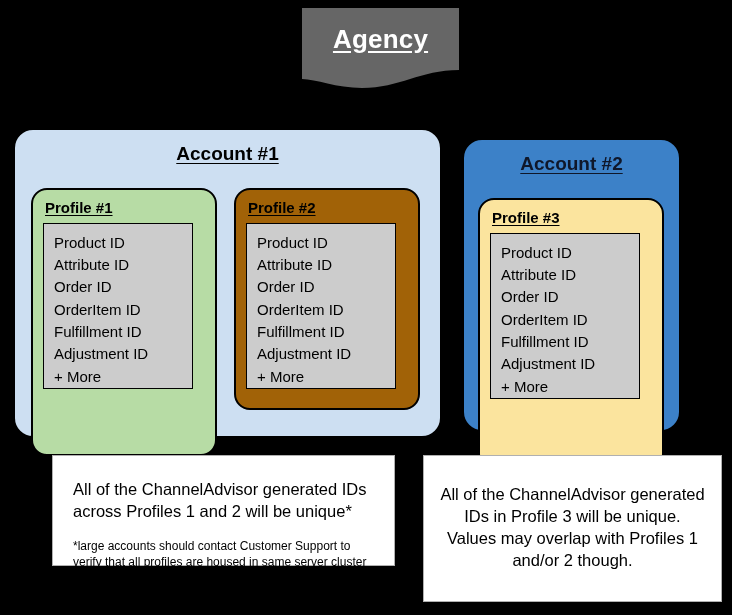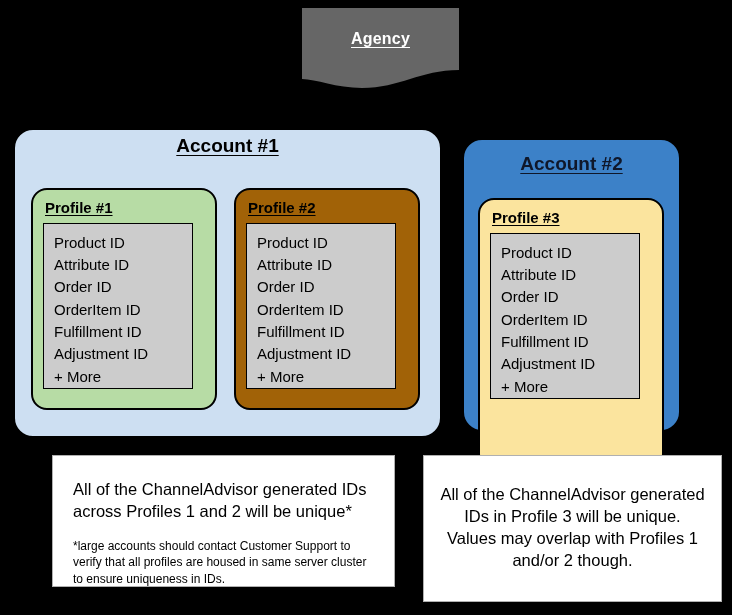--- a/index.html
+++ b/index.html
@@ -32,42 +32,42 @@
   }
   .agency-label {
     position: absolute;
     left: 0;
     top: 0;
     width: 157px;
     height: 62px;
     display: flex;
     align-items: center;
     justify-content: center;
-    font-size: 16px;
+    font-size: 26px;
     font-weight: bold;
     color: #ffffff;
     text-decoration: underline;
     text-underline-offset: 3px;
     letter-spacing: 0.2px;
   }
 
   
   .account {
     position: absolute;
     border: 2px solid #000000;
     border-radius: 20px;
     box-sizing: border-box;
   }
   .account-title {
     text-align: center;
     font-size: 19px;
     font-weight: bold;
     text-decoration: underline;
     text-underline-offset: 3px;
-    margin-top: 6px;
+    margin-top: 14px;
     margin-bottom: 0;
     line-height: 1.05;
   }
 
   #account-1 {
     left: 13px;
     top: 128px;
     width: 429px;
     height: 310px;
     background: #cddff2;
@@ -108,41 +108,41 @@
     border: 1.5px solid #000000;
     box-sizing: border-box;
     padding: 8px 6px 8px 10px;
   }
   .id-item {
     font-size: 15px;
     line-height: 1.49;
     white-space: nowrap;
   }
 
-  #profile-1 { background: #b7dca5; width: 186px; height: 222px; }
+  #profile-1 { background: #b7dca5; width: 186px; height: 268px; }
   #profile-2 { background: #a16207; width: 186px; height: 222px; }
   #profile-3 { background: #fbe49e; width: 186px; height: 272px; }
 
   #profiles-row-1 { left: 31px; top: 188px; gap: 17px; }
   #profiles-row-2 { left: 478px; top: 198px; }
 
   #profile-1 .id-box, #profile-2 .id-box, #profile-3 .id-box { width: 150px; height: 166px; }
 
   
   .note {
     position: absolute;
     background: #ffffff;
     border: 1.5px solid #b0b0b0;
     box-sizing: border-box;
   }
   #note-left {
     left: 52px;
     top: 455px;
     width: 343px;
-    height: 132px;
+    height: 111px;
     padding: 22px 20px 10px 20px;
   }
   #note-right {
     left: 423px;
     top: 455px;
     width: 299px;
     height: 147px;
     padding: 27px 16px 6px 16px;
     text-align: center;
   }

